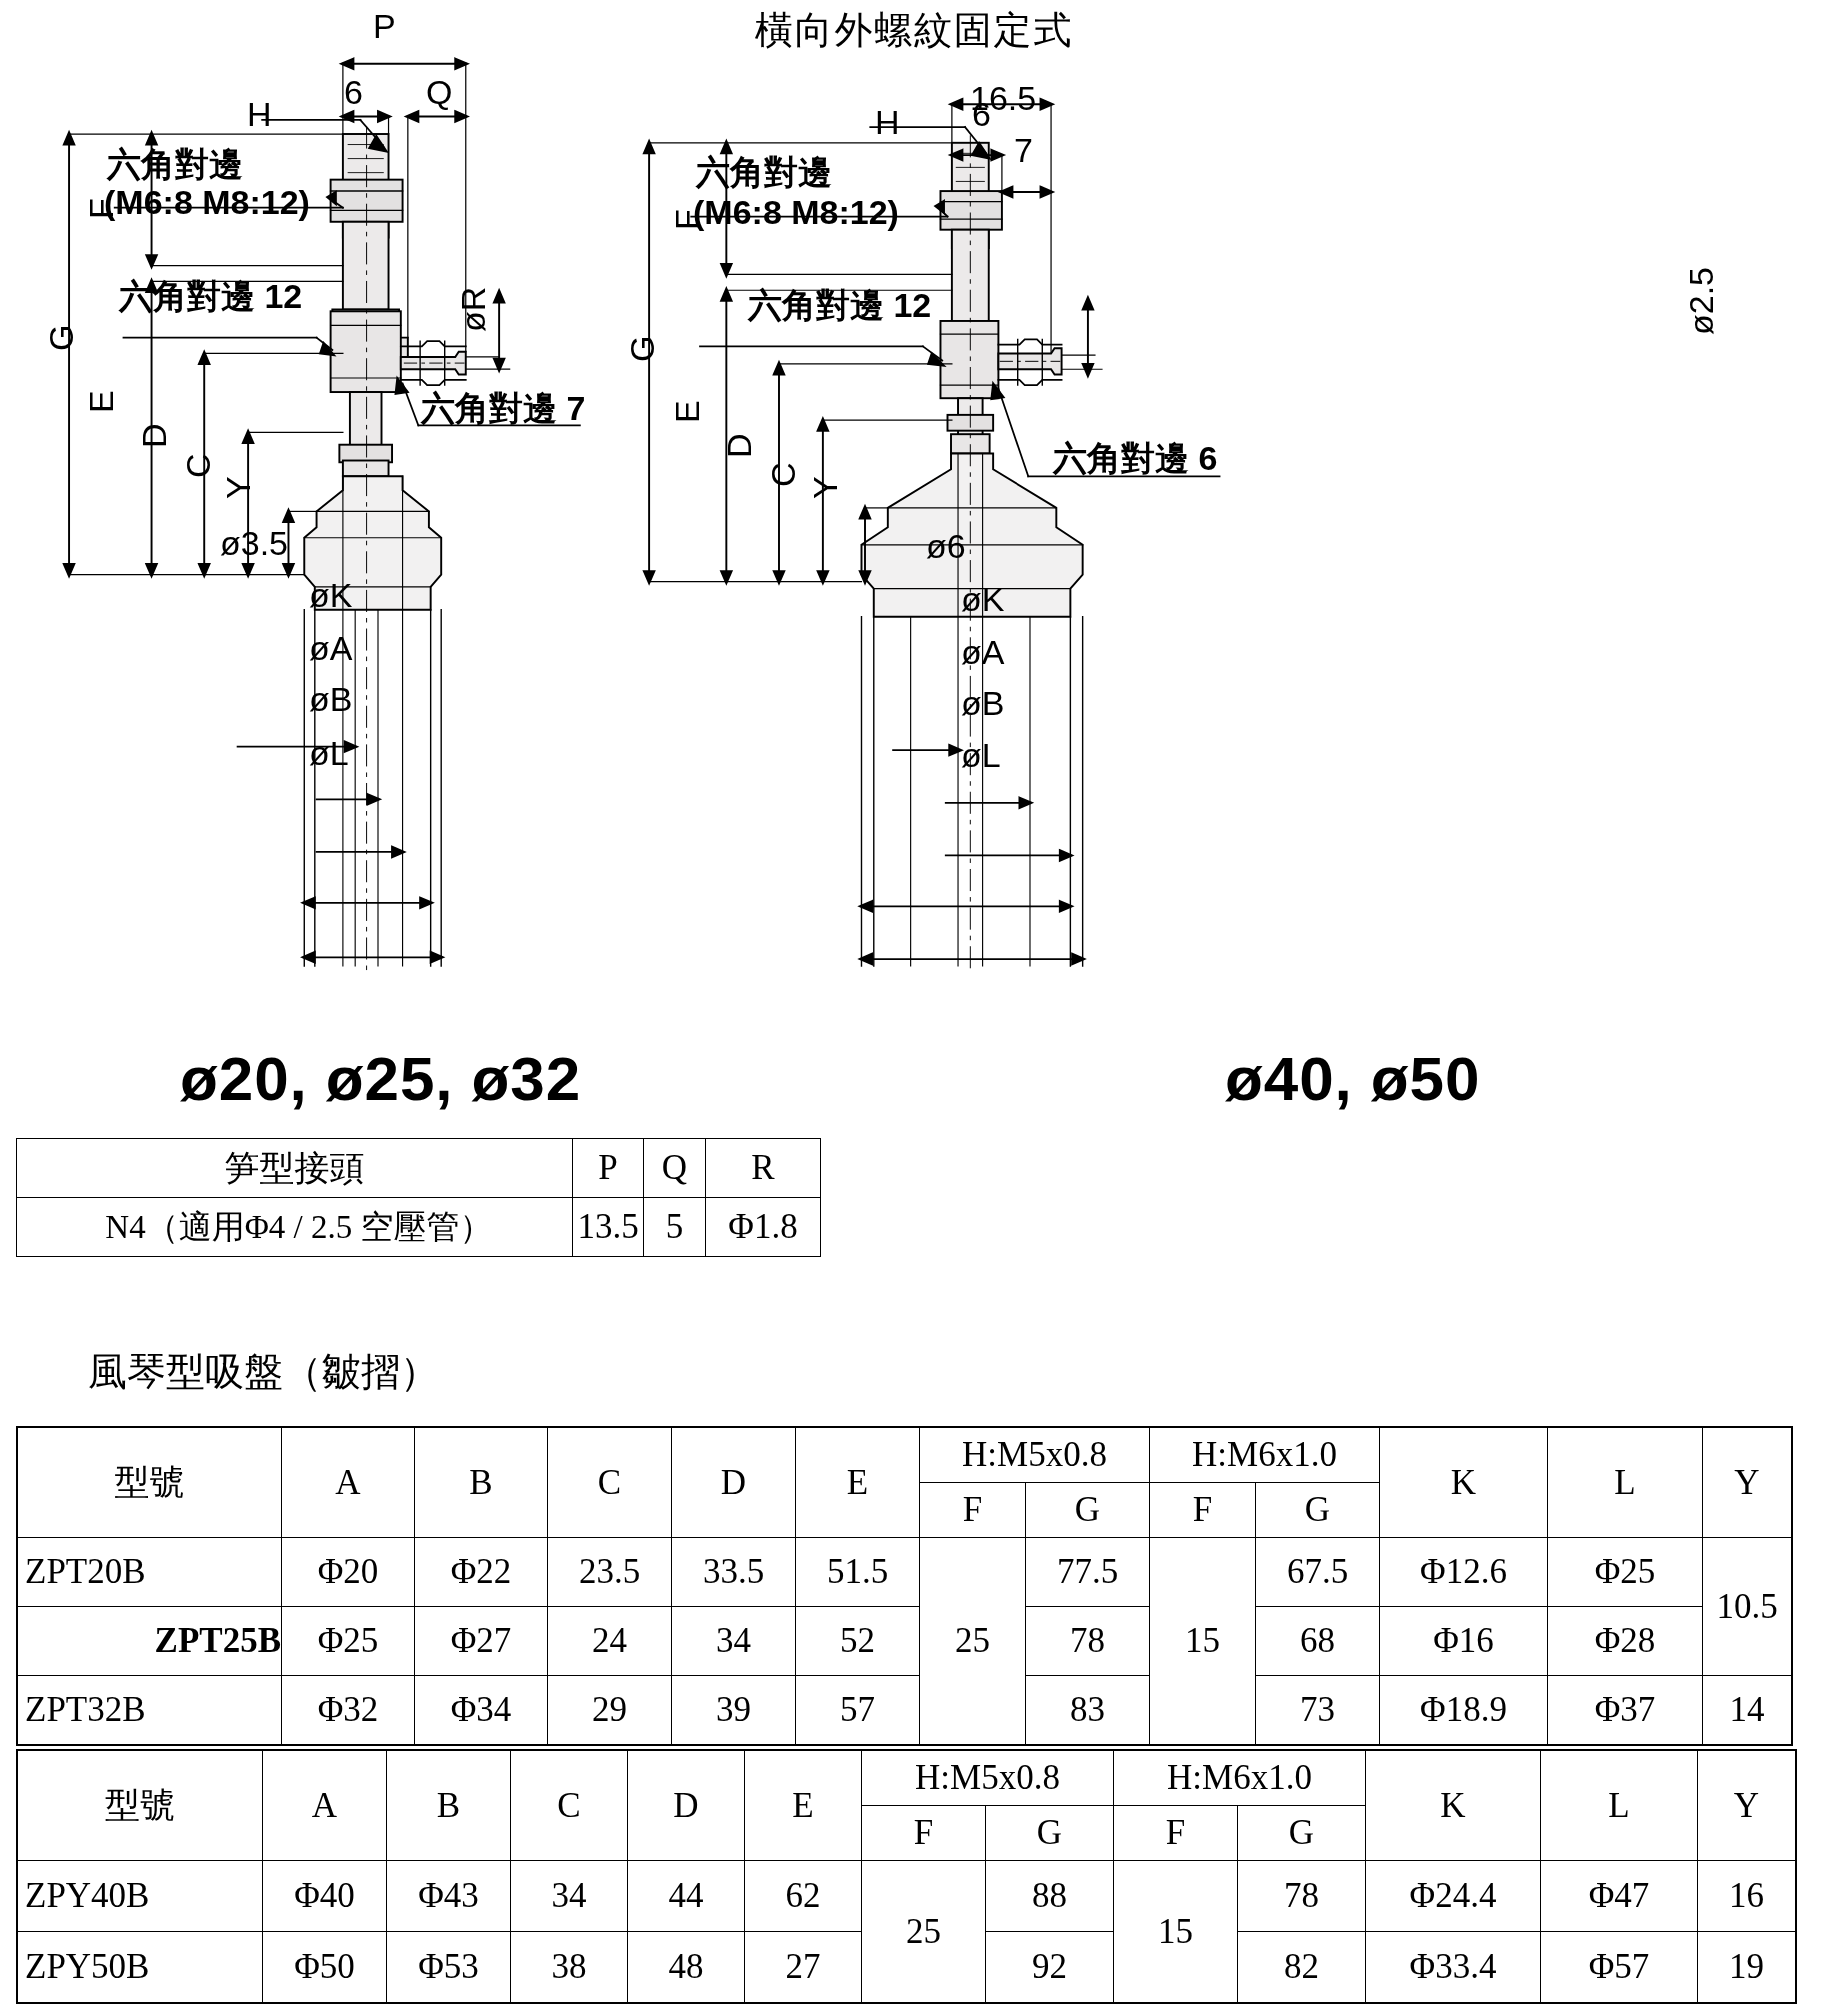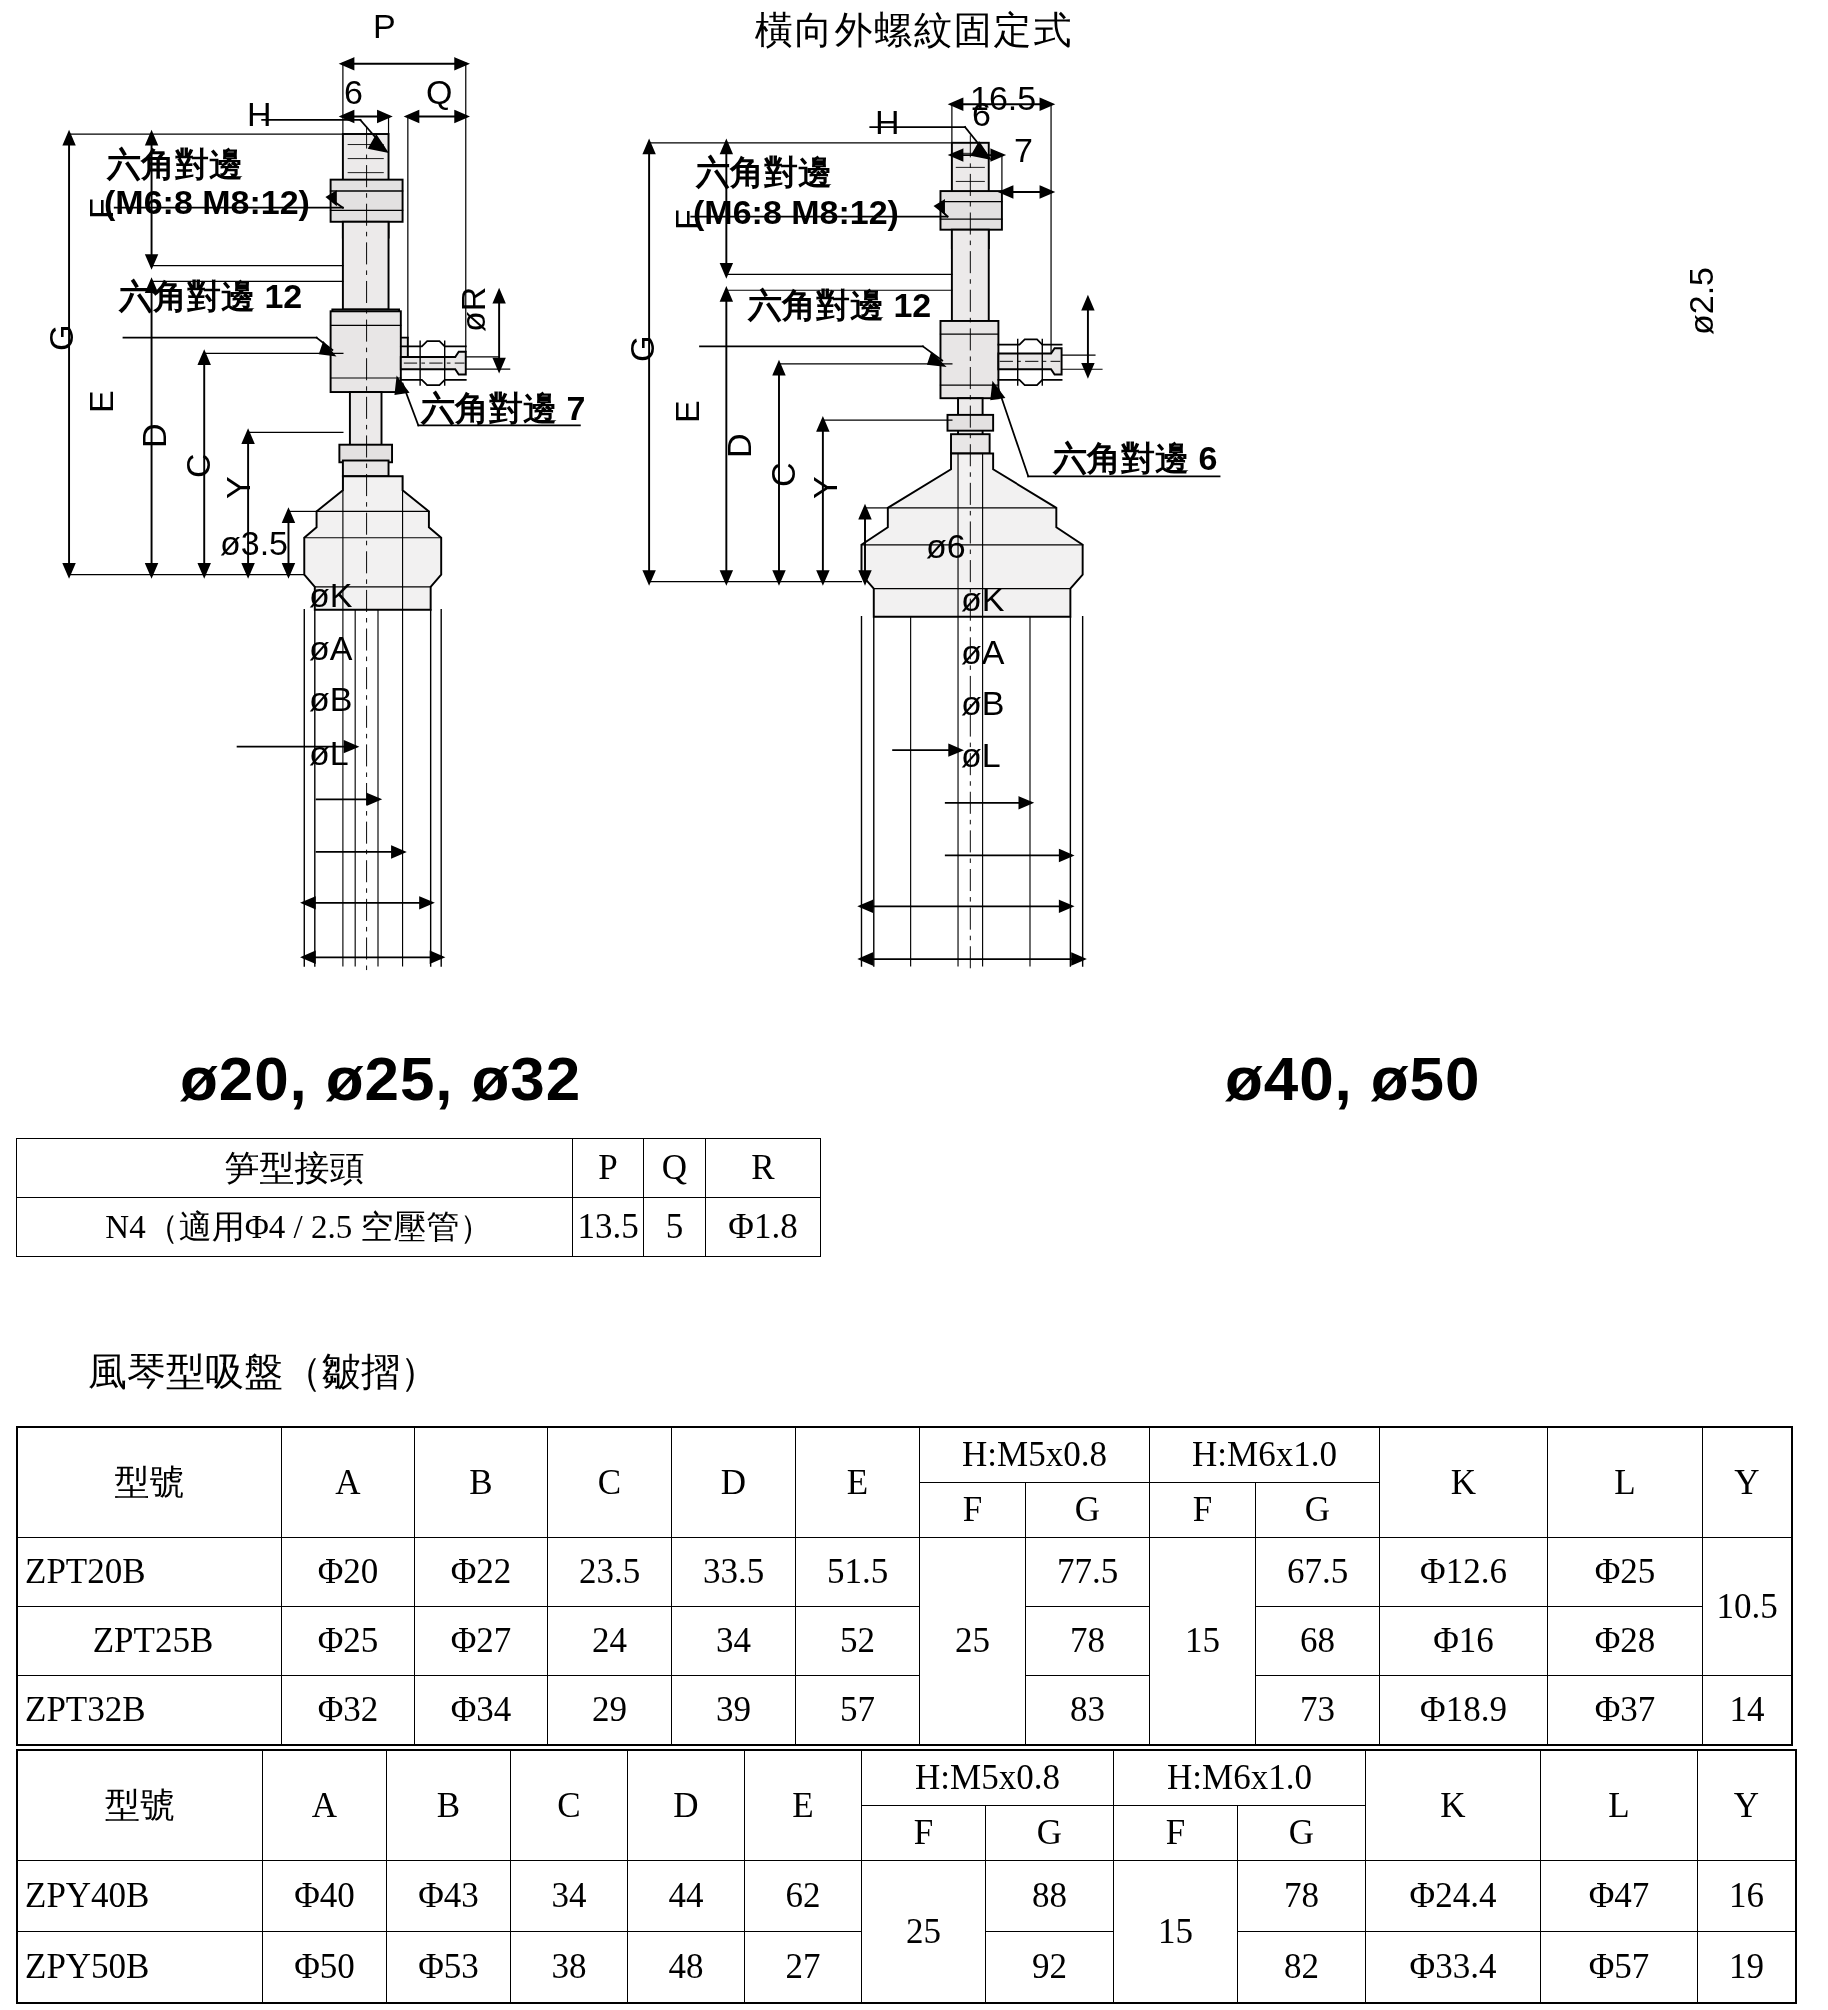--- a/index.html
+++ b/index.html
@@ -421,21 +421,21 @@
     <td>51.5</td>
     <td rowspan="3">25</td>
     <td>77.5</td>
     <td rowspan="3">15</td>
     <td>67.5</td>
     <td>Φ12.6</td>
     <td>Φ25</td>
     <td rowspan="2">10.5</td>
   </tr>
   <tr>
-    <td style="text-align:center;padding-left:7px;height:68px;">ZPT25B</td>
+    <td style="text-align:right;padding-left:7px;height:68px;font-weight:bold;">ZPT25B</td>
     <td>Φ25</td>
     <td>Φ27</td>
     <td>24</td>
     <td>34</td>
     <td>52</td>
     <td>78</td>
     <td>68</td>
     <td>Φ16</td>
     <td>Φ28</td>
   </tr>

